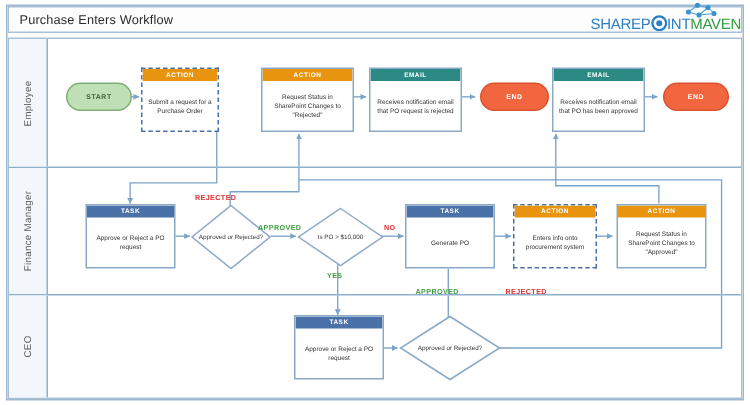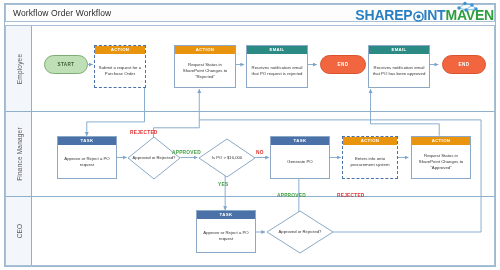--- a/index.html
+++ b/index.html
@@ -10,21 +10,21 @@
   
   .frame{position:absolute;left:4px;top:3px;width:492px;height:264px;
          border:1px solid #9fb8d0;box-sizing:border-box;background:#fff;}
   .titlebar{position:absolute;left:5px;top:4px;width:490px;height:18px;
             border:1px solid #a8c0d6;box-sizing:border-box;
             background:#fdfdfe;display:flex;align-items:center;}
   .titlebar .t{font-size:8.5px;color:#2b2b2b;padding-left:7px;letter-spacing:.1px;}
 
   .logo{position:absolute;right:6px;top:6px;height:16px;display:flex;
         align-items:flex-end;}
-  .logotext{font-size:14px;font-weight:bold;letter-spacing:-.2px;line-height:1;}
+  .logotext{font-size:10px;font-weight:normal;letter-spacing:-.2px;line-height:1;}
   .lg-blue{color:#2a7fc1;}
   .lg-green{color:#2f9e3f;}
   .logomark{position:relative;display:inline-block;width:11px;height:11px;
             vertical-align:-2px;}
   .logodots{position:absolute;right:13px;top:-5px;width:30px;height:13px;}
 
   
   .lanes{position:absolute;left:5px;top:25px;width:490px;height:241px;
          border:1px solid #a8c0d6;box-sizing:border-box;background:#fff;}
   .lane{position:absolute;left:0;width:100%;box-sizing:border-box;
@@ -74,21 +74,21 @@
             overflow:visible;pointer-events:none;}
 </style>
 </head>
 <body>
 
 <div id="root">
 
   <div class="frame"></div>
 
   <div class="titlebar">
-    <div class="t">Workflow Order Workflow</div>
+    <div class="t">Purchase Enters Workflow</div>
   </div>
 
   <div class="logo">
     <svg class="logodots" viewBox="0 0 30 13">
       <g stroke="#4aa3d8" stroke-width="0.7" fill="none">
         <line x1="8" y1="7" x2="14" y2="2.5"></line>
         <line x1="14" y1="2.5" x2="21" y2="4"></line>
         <line x1="21" y1="4" x2="25" y2="8"></line>
         <line x1="8" y1="7" x2="15" y2="9"></line>
         <line x1="15" y1="9" x2="21" y2="4"></line>

